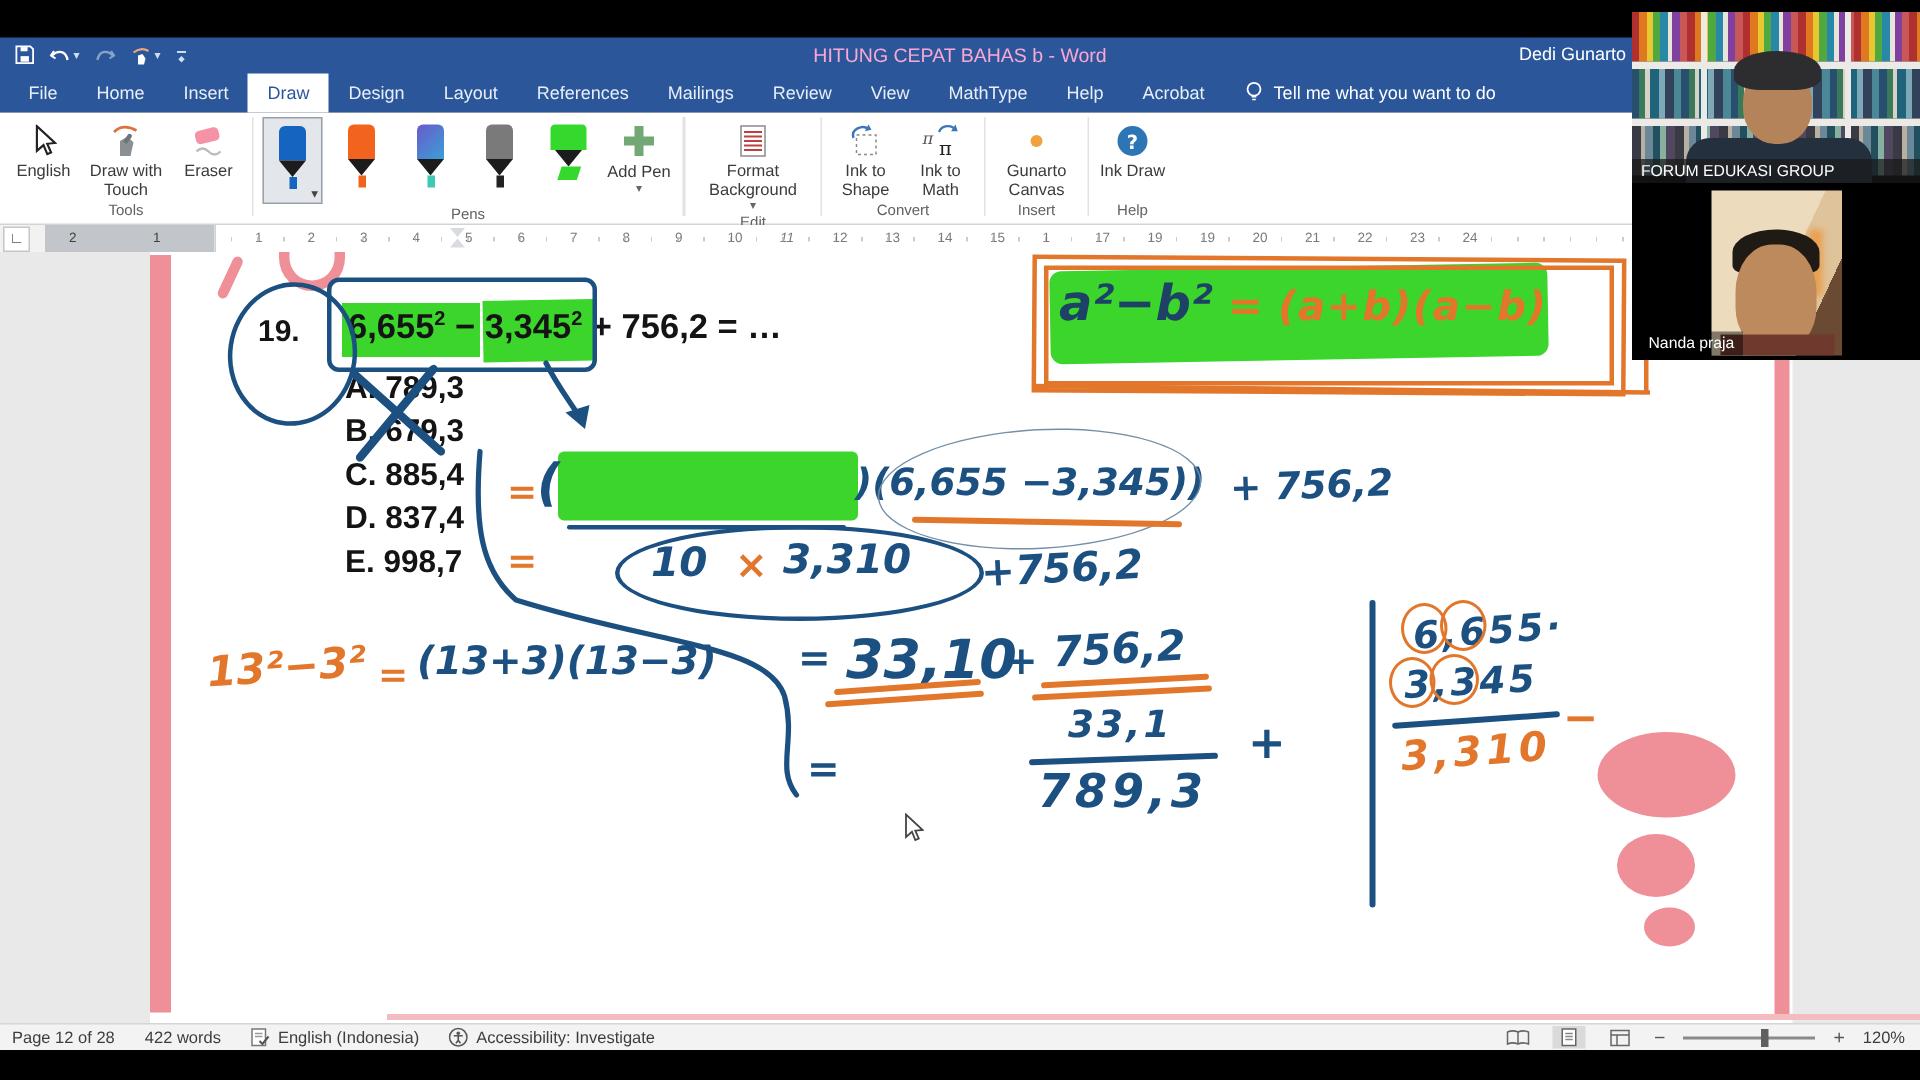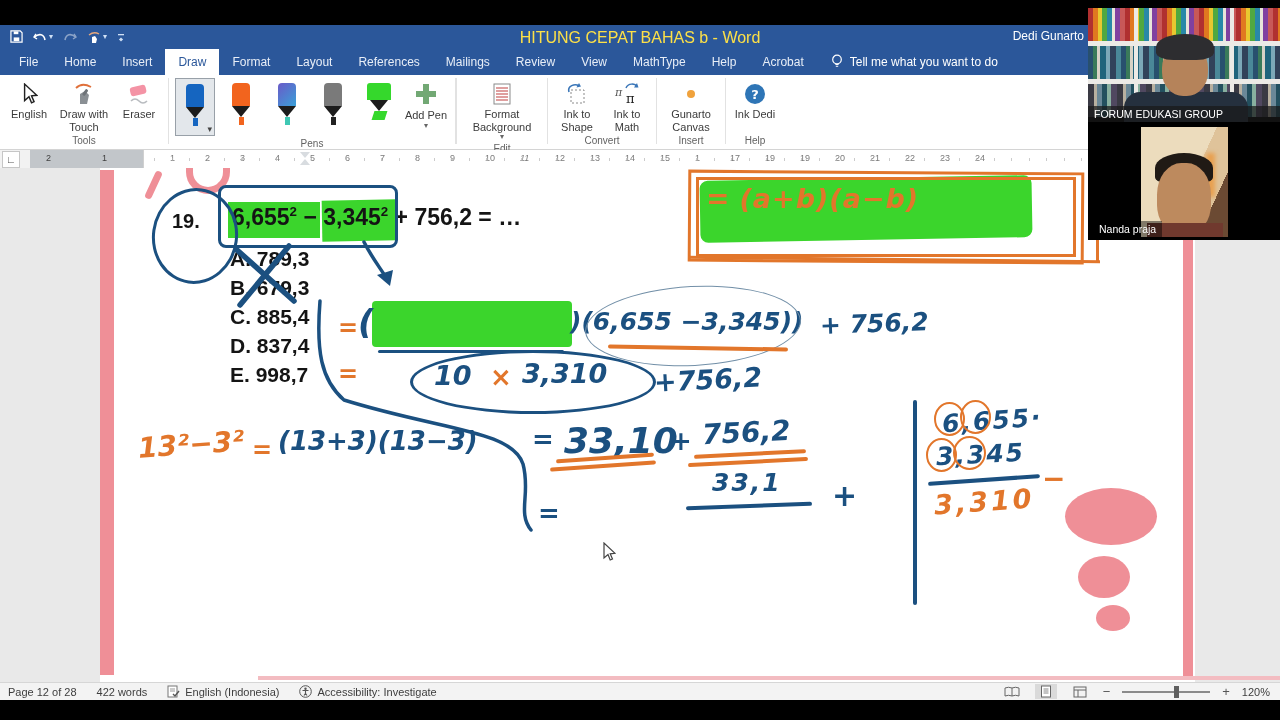--- a/index.html
+++ b/index.html
@@ -5,21 +5,21 @@
   html,body{margin:0;padding:0;background:#000;}
   #screen{position:relative;width:1280px;height:720px;overflow:hidden;background:#000;
           font-family:"Liberation Sans",sans-serif;-webkit-font-smoothing:antialiased;}
   .abs{position:absolute;}
   
   #strip-top{left:0;top:0;width:1280px;height:25px;background:#000;}
   #title-bar{left:0;top:25px;width:1280px;height:23px;background:#2b579a;color:#fff;font-size:12px;}
   #qat{left:10px;top:3px;display:flex;align-items:center;gap:10px;height:17px;}
   .qat-btn{display:flex;align-items:center;gap:2px;color:#fff;}
   .chev{font-size:8px;color:#cfe0f5;line-height:1;}
-  #doc-title{left:50%;top:4px;transform:translateX(-50%);white-space:nowrap;color:#fde047;font-size:16px;}
+  #doc-title{left:50%;top:4px;transform:translateX(-50%);white-space:nowrap;color:#f9a8d4;font-size:13px;}
   #user-name{right:196px;top:4px;color:#fff;font-size:12px;white-space:nowrap;}
   
   #tabs-row{left:0;top:48px;width:1280px;height:27px;background:#2b579a;display:flex;align-items:flex-end;padding-left:6px;box-sizing:border-box;}
   .tab{color:#e8eef7;font-size:12px;padding:6px 13px 6px;cursor:default;text-align:right;}
   .tab.active{background:#fff;color:#2b579a;}
   #tell-me{display:flex;align-items:center;gap:7px;color:#fff;font-size:12px;margin-left:14px;padding-bottom:6px;}
   
   #ribbon{left:0;top:75px;width:1280px;height:75px;background:#fff;border-bottom:1px solid #d4d4d4;box-sizing:border-box;display:flex;}
   .rgroup{display:flex;flex-direction:column;align-items:center;padding:3px 6px 0;}
   .ritems{display:flex;align-items:flex-start;gap:4px;flex:1;}
@@ -142,21 +142,21 @@
     <div class="abs" id="doc-title">HITUNG CEPAT BAHAS b - Word</div>
     <div class="abs" id="user-name">Dedi Gunarto</div>
   </div>
 
   <div class="abs" id="tabs-row">
     <div id="tabs" style="display:flex">
         <div class="tab">File</div>
         <div class="tab">Home</div>
         <div class="tab">Insert</div>
         <div class="tab active">Draw</div>
-        <div class="tab">Format</div>
+        <div class="tab">Design</div>
         <div class="tab">Layout</div>
         <div class="tab">References</div>
         <div class="tab">Mailings</div>
         <div class="tab">Review</div>
         <div class="tab">View</div>
         <div class="tab">MathType</div>
         <div class="tab">Help</div>
         <div class="tab">Acrobat</div>
       </div>
     <div id="tell-me">
@@ -309,21 +309,21 @@
 
     <div class="rgroup">
       <div class="ritems">
         <div class="rbtn rbtn-sm">
           <span class="ric">
             <svg width="22" height="22" viewBox="0 0 22 22">
                 <circle cx="11" cy="11" r="10" fill="#2e75b6"></circle>
                 <text x="11" y="16" font-size="13" font-weight="bold" fill="#fff" text-anchor="middle" font-family="DejaVu Sans,sans-serif">?</text>
               </svg>
           </span>
-          <span>Ink Dedi</span>
+          <span>Ink Draw</span>
         </div>
       </div>
       <div class="glabel">Help</div>
     </div>
   </div>
 
   <div class="abs" id="ruler-row">
     <div class="abs" id="tab-selector">∟</div>
     <div class="abs" id="ruler-margin">
         <span class="rnum" style="left: 16px;">2</span>
@@ -392,20 +392,21 @@
       </div>
 
     <div class="abs" style="left:152px;top:20px;width:80px;height:90px;border:3.5px solid #1b5080;border-radius:50%;transform:rotate(8deg);"></div>
     <div class="abs" style="left:218px;top:17px;width:174px;height:57px;border:3.5px solid #1b5080;border-radius:8px;"></div>
 
     <div class="abs" style="left:688px;top:3px;width:390px;height:86px;border:3px solid #e2762b;transform:rotate(.4deg);"></div>
     <div class="abs" style="left:696px;top:9px;width:374px;height:74px;border:3px solid #e2762b;"></div>
     <div class="abs" style="left:688px;top:90px;width:412px;height:3px;background:#e2762b;transform:rotate(.6deg);"></div>
     <div class="abs" style="left:1096px;top:72px;width:3px;height:22px;background:#e2762b;"></div>
     <div class="abs" style="left:706px;top:14px;display:flex;align-items:baseline;gap:10px;">
+      <span class="hw ink-dark" style="font-size:33px;">a²−b²</span>
       <span class="hw ink-orange" style="font-size:28px;">=</span>
       <span class="hw ink-orange" style="font-size:27px;letter-spacing:1px;">(a+b)(a−b)</span>
     </div>
 
     <span class="abs hw ink-orange" style="left:338px;top:146px;font-size:24px;">=</span>
     <span class="abs hw ink-blue" style="left:358px;top:134px;font-size:34px;">(</span>
     <span class="abs hw ink-blue" style="left:570px;top:139px;font-size:25px;">)(6,655 −3,345))</span>
     <span class="abs hw ink-blue" style="left:820px;top:141px;font-size:25px;transform:rotate(-2deg);">+ 756,2</span>
     <div class="abs" style="left:585px;top:118px;width:214px;height:78px;border:1.5px solid #7390a8;border-radius:50%;transform:rotate(-3deg);"></div>
     <div class="abs" style="left:608px;top:178px;width:180px;height:3.5px;background:#e2762b;border-radius:2px;transform:rotate(1deg);"></div>
@@ -427,20 +428,21 @@
     <span class="abs hw ink-blue" style="left:670px;top:258px;font-size:26px;">+</span>
     <span class="abs hw ink-blue" style="left:702px;top:248px;font-size:28px;transform:rotate(-3deg);">756,2</span>
     <div class="abs" style="left:556px;top:288px;width:98px;height:3.5px;background:#e2762b;border-radius:2px;transform:rotate(-4deg);"></div>
     <div class="abs" style="left:550px;top:296px;width:106px;height:3.5px;background:#e2762b;border-radius:2px;transform:rotate(-4deg);"></div>
     <div class="abs" style="left:694px;top:284px;width:112px;height:3.5px;background:#e2762b;border-radius:2px;transform:rotate(-3deg);"></div>
     <div class="abs" style="left:688px;top:292px;width:120px;height:3.5px;background:#e2762b;border-radius:2px;transform:rotate(-3deg);"></div>
 
     <span class="abs hw ink-blue" style="left:538px;top:330px;font-size:26px;">=</span>
     <span class="abs hw ink-blue" style="left:712px;top:300px;font-size:25px;letter-spacing:2px;">33,1</span>
     <div class="abs" style="left:686px;top:336px;width:126px;height:3.5px;background:#1b5080;border-radius:2px;transform:rotate(-2deg);"></div>
+    <span class="abs hw ink-blue" style="left:692px;top:342px;font-size:31px;letter-spacing:3px;">789,3</span>
     <span class="abs hw ink-blue" style="left:832px;top:310px;font-size:30px;">+</span>
 
     <div class="abs" style="left:913px;top:232px;width:3.5px;height:205px;background:#1b5080;border-radius:2px;"></div>
     <span class="abs hw ink-blue" style="left:942px;top:238px;font-size:25px;letter-spacing:2px;transform:rotate(-4deg);">6,655·</span>
     <div class="abs" style="left:934px;top:234px;width:27px;height:30px;border:2.5px solid #e2762b;border-radius:50%;"></div>
     <div class="abs" style="left:960px;top:232px;width:27px;height:30px;border:2.5px solid #e2762b;border-radius:50%;"></div>
     <span class="abs hw ink-blue" style="left:936px;top:272px;font-size:25px;letter-spacing:2px;transform:rotate(-3deg);">3,345</span>
     <div class="abs" style="left:926px;top:270px;width:27px;height:30px;border:2.5px solid #e2762b;border-radius:50%;"></div>
     <div class="abs" style="left:953px;top:268px;width:29px;height:30px;border:2.5px solid #e2762b;border-radius:50%;"></div>
     <div class="abs" style="left:928px;top:310px;width:112px;height:3.5px;background:#1b5080;border-radius:2px;transform:rotate(-4deg);"></div>

